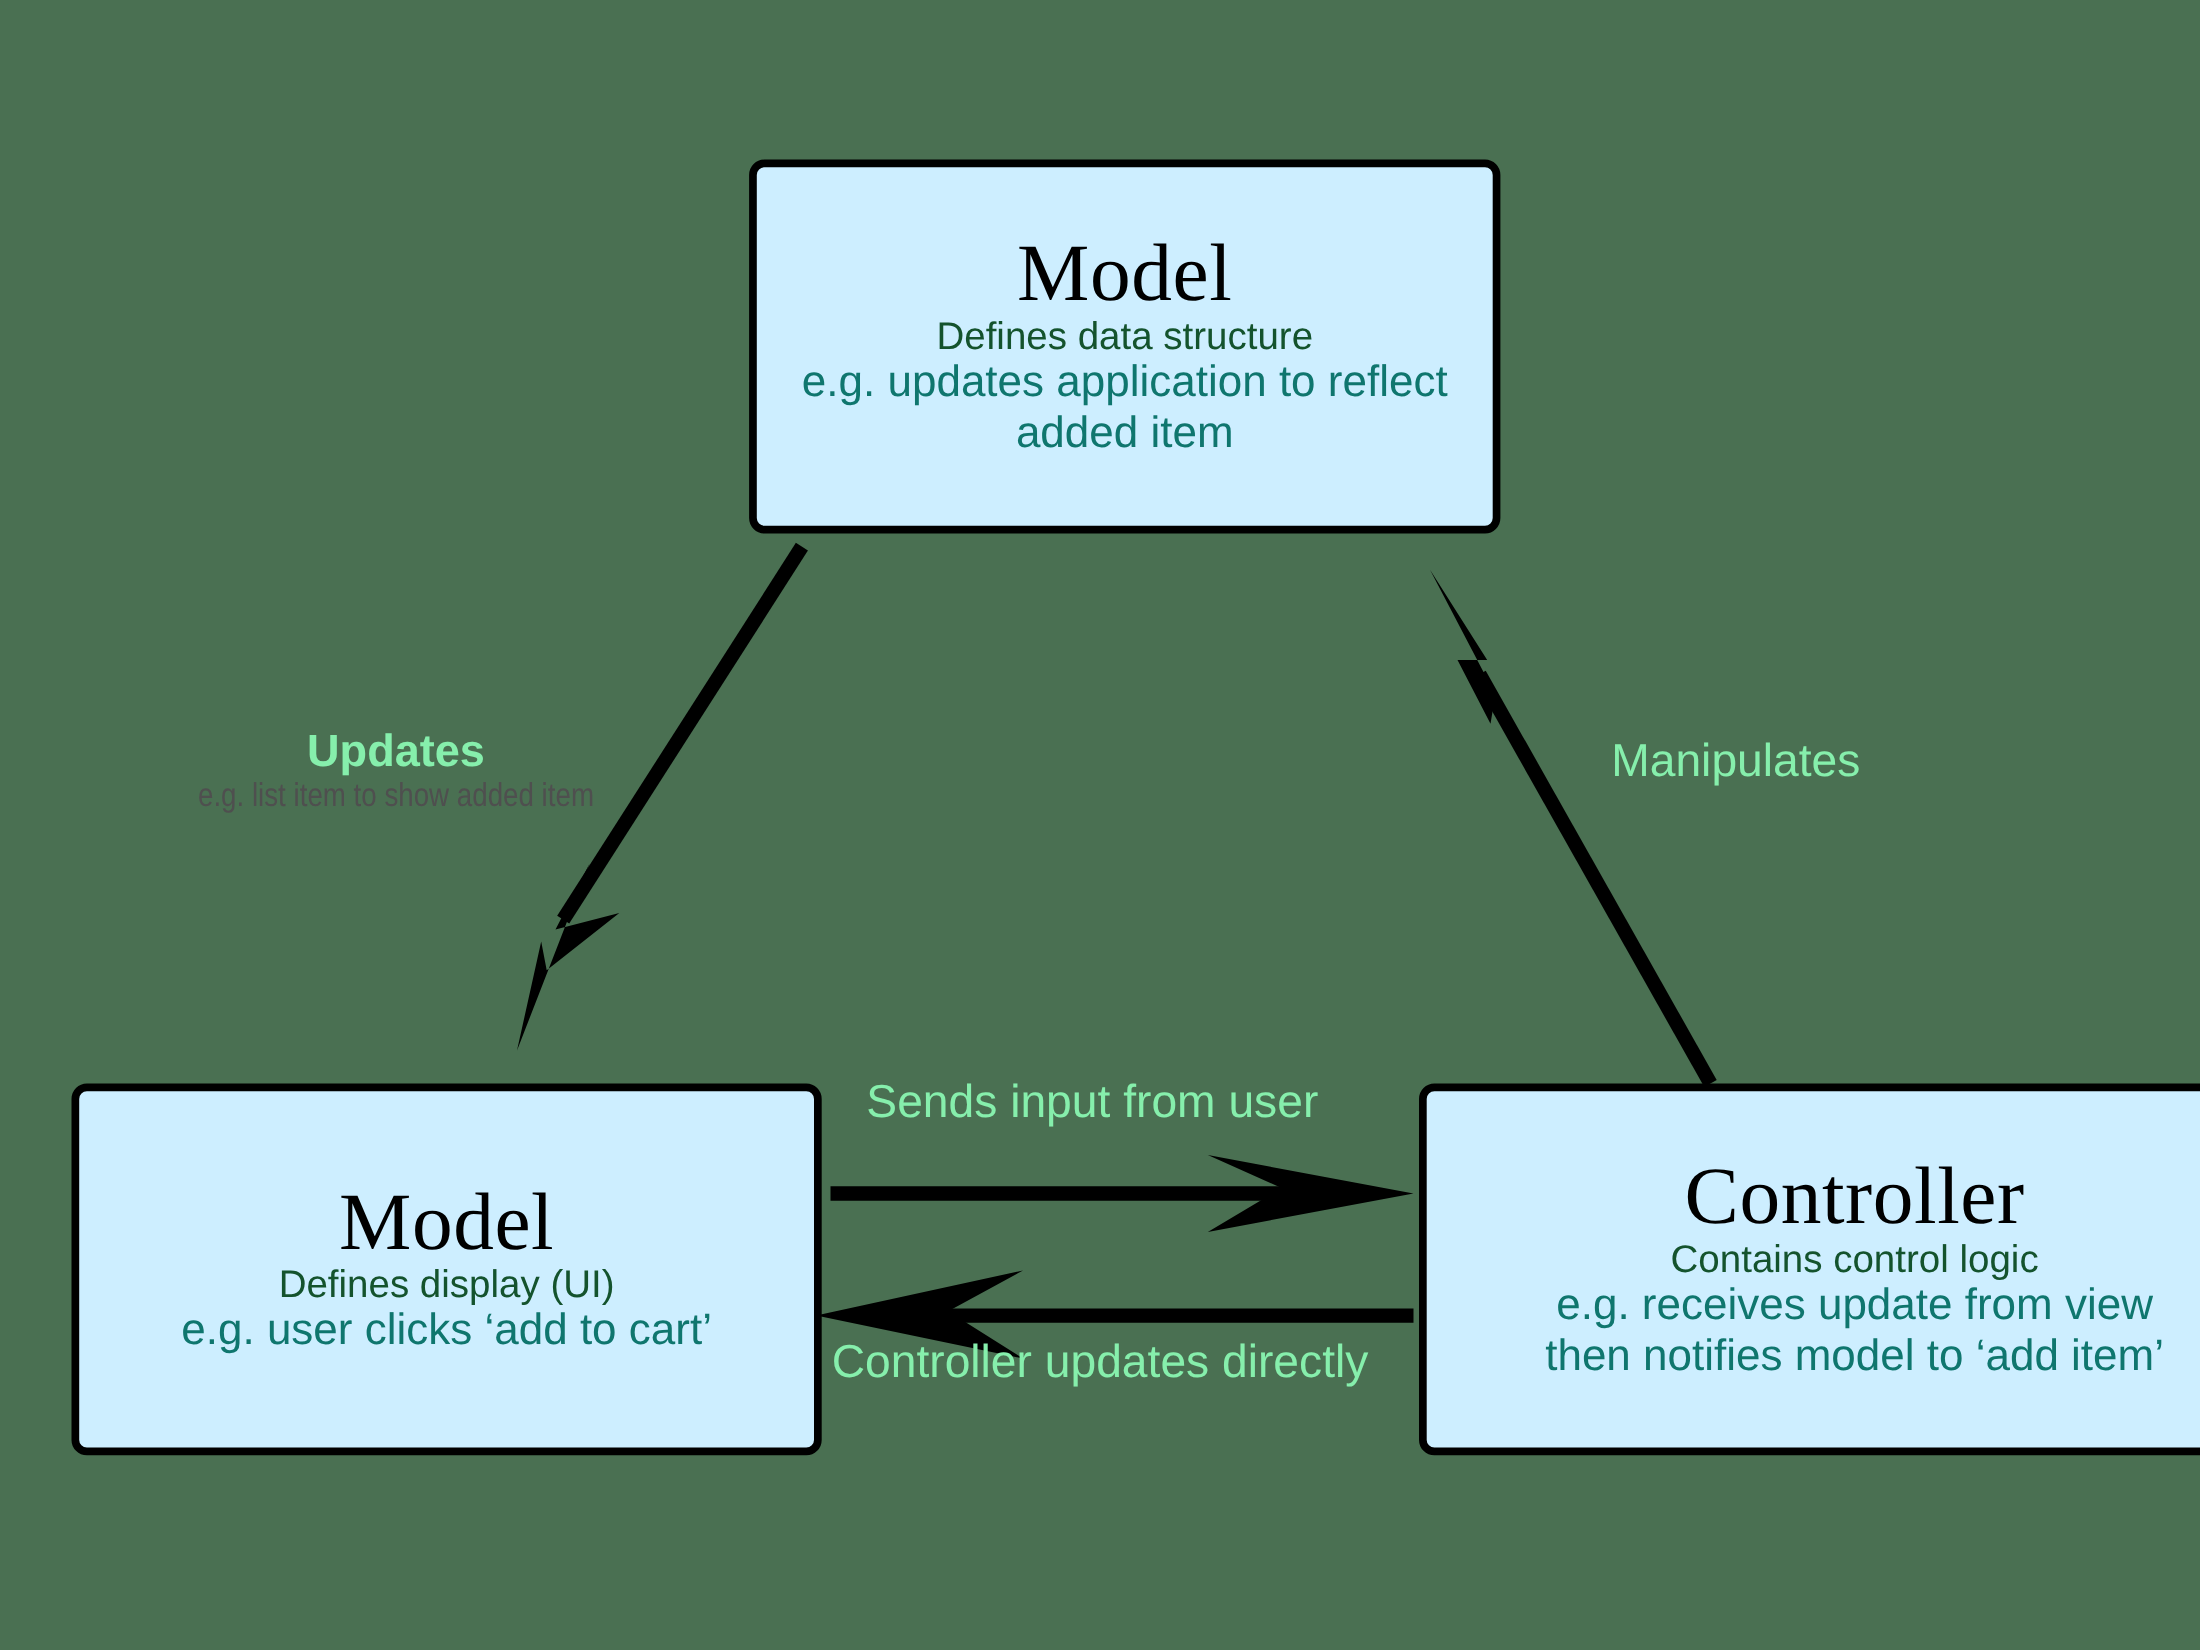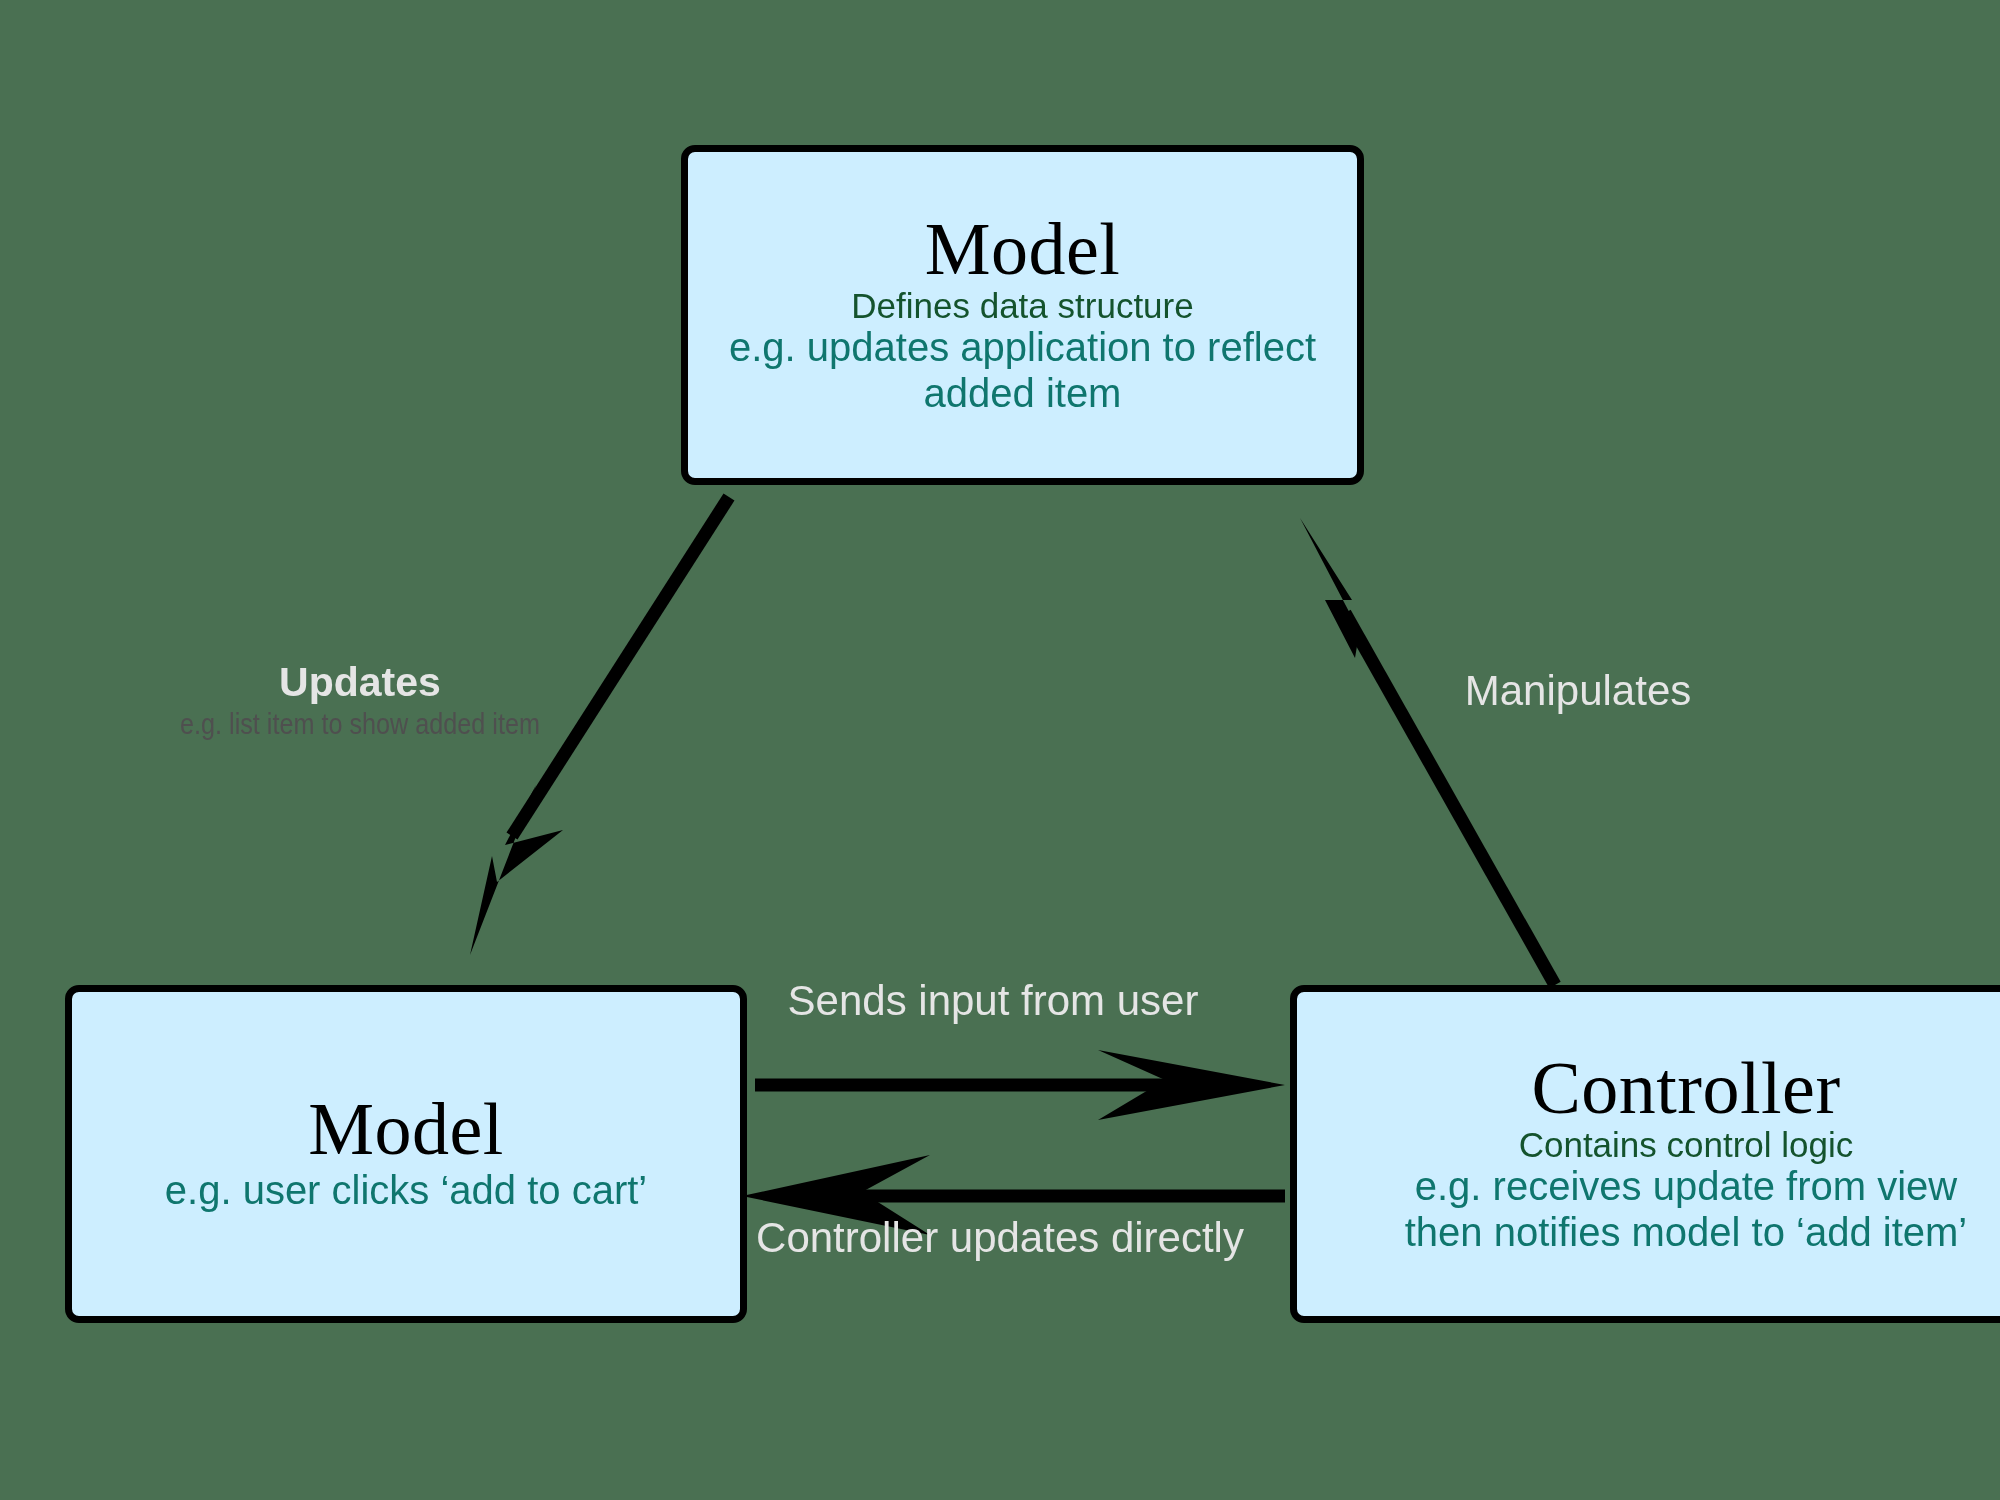--- a/index.html
+++ b/index.html
@@ -79,21 +79,21 @@
     text-align: center;
     color: #000000;
     font-family: "Liberation Sans", sans-serif;
     white-space: nowrap;
   }
   .edge-label .lbl-main {
     display: block;
     font-size: 41px;
     font-weight: bold;
     line-height: 1.1;
-    color: #e5e5e5;
+    color: #86efac;
   }
   .edge-label .lbl-sub {
     display: block;
     font-size: 30px;
     line-height: 1.25;
     color: #4f4f4f;
     transform: scaleX(0.84);
   }
   .edge-label.plain .lbl-main {
     font-weight: normal;
@@ -135,20 +135,21 @@
 
   <div class="node" id="node-model">
     <div class="node-title">Model</div>
     <div class="node-sub">Defines data structure</div>
     <div class="node-eg">e.g. updates application to reflect
 added item</div>
   </div>
 
   <div class="node" id="node-view">
     <div class="node-title">Model</div>
+    <div class="node-sub">Defines display (UI)</div>
     <div class="node-eg">e.g. user clicks ‘add to cart’</div>
   </div>
 
   <div class="node" id="node-controller">
     <div class="node-title">Controller</div>
     <div class="node-sub">Contains control logic</div>
     <div class="node-eg">e.g. receives update from view
 then notifies model to ‘add item’</div>
   </div>
 

